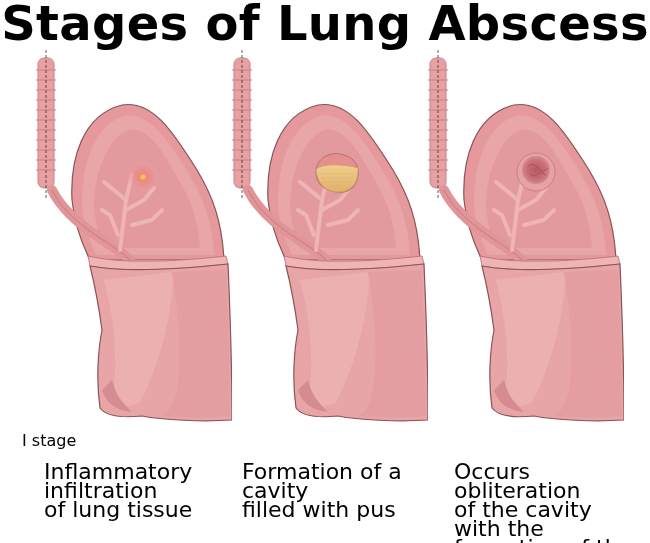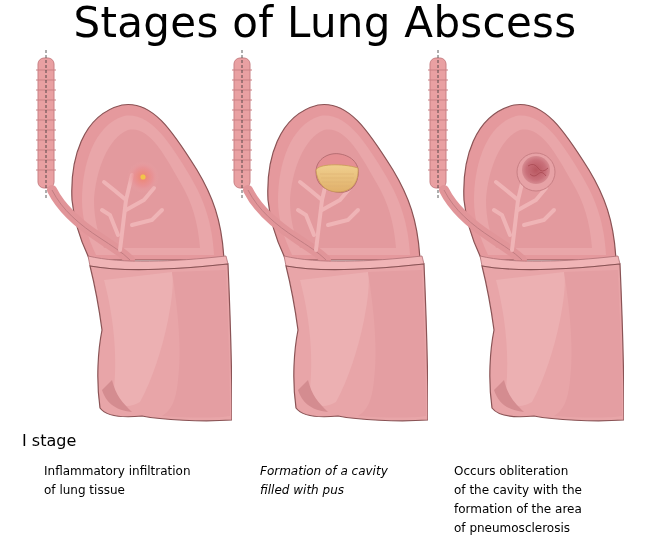--- a/index.html
+++ b/index.html
@@ -1,24 +1,24 @@
 <!DOCTYPE html>
 <html><head>
 <meta charset="utf-8">
 <style>
   html, body { margin:0; padding:0; background:#ffffff; }
   body { width:650px; height:543px; position:relative; overflow:hidden;
          font-family:"DejaVu Sans","Liberation Sans",sans-serif; color:#000; }
   .title { position:absolute; left:0; top:0; width:650px; text-align:center;
-           font-size:42px; line-height:46px; font-weight:normal; letter-spacing:0.3px; }
+           font-size:48px; line-height:46px; font-weight:bold; letter-spacing:0.3px; }
   .panel { position:absolute; top:50px; width:210px; height:493px; }
   .panel svg { position:absolute; left:0; top:0; }
   .stage-label { position:absolute; top:381px; width:210px; text-align:left;
                  font-size:16px; line-height:20px; }
-  .stage-desc { position:absolute; top:412px; font-size:12px; line-height:19px; white-space:pre-line; }
+  .stage-desc { position:absolute; top:412px; font-size:22px; line-height:19px; white-space:pre-line; }
 </style>
 </head>
 <body>
 
 <div class="title">Stages of Lung Abscess</div>
 
 <svg width="0" height="0" style="position:absolute">
   <defs>
     <radialGradient id="inflam" cx="50%" cy="50%" r="50%">
       <stop offset="0%" stop-color="#f0c04a"></stop>
@@ -99,21 +99,21 @@
       <path d="M98 122 C98 108 112 102 122 104 C134 106 142 114 140 126 C138 138 130 144 118 142 C106 140 98 134 98 122 Z" fill="#e58f93" stroke="#b76e73" stroke-width="1"></path>
       <path d="M98 120 C100 114 124 113 140 118 C141 132 134 142 120 142 C106 142 99 132 98 120 Z" fill="url(#pus)" stroke="#c99a55" stroke-width="0.8"></path>
       <g stroke="#ddb473" stroke-width="0.6">
           <path d="M102 124 h34"></path>
           <path d="M103 128 h33"></path>
           <path d="M104 132 h30"></path>
           <path d="M106 136 h26"></path>
         </g>
     </g>
   </svg>
-  <div class="stage-desc" style="left:42px;font-style:italic;">Formation of a cavity
+  <div class="stage-desc" style="left:24px;">Formation of a cavity
 filled with pus</div>
 </div>
 
 <div class="panel" style="left:414px;">
   <svg width="210" height="380" viewBox="0 0 210 380">
     <use href="#lung"></use>
     <g>
       <circle cx="122" cy="122" r="19" fill="#e7a2a6" stroke="#c98085" stroke-width="1"></circle>
       <circle cx="122" cy="120" r="14" fill="url(#scler)"></circle>
       <path d="M114 116 q6 -4 10 2 q4 6 10 0 M116 124 q4 4 8 0 q4 -4 8 2" fill="none" stroke="#a94a53" stroke-width="0.8"></path>

